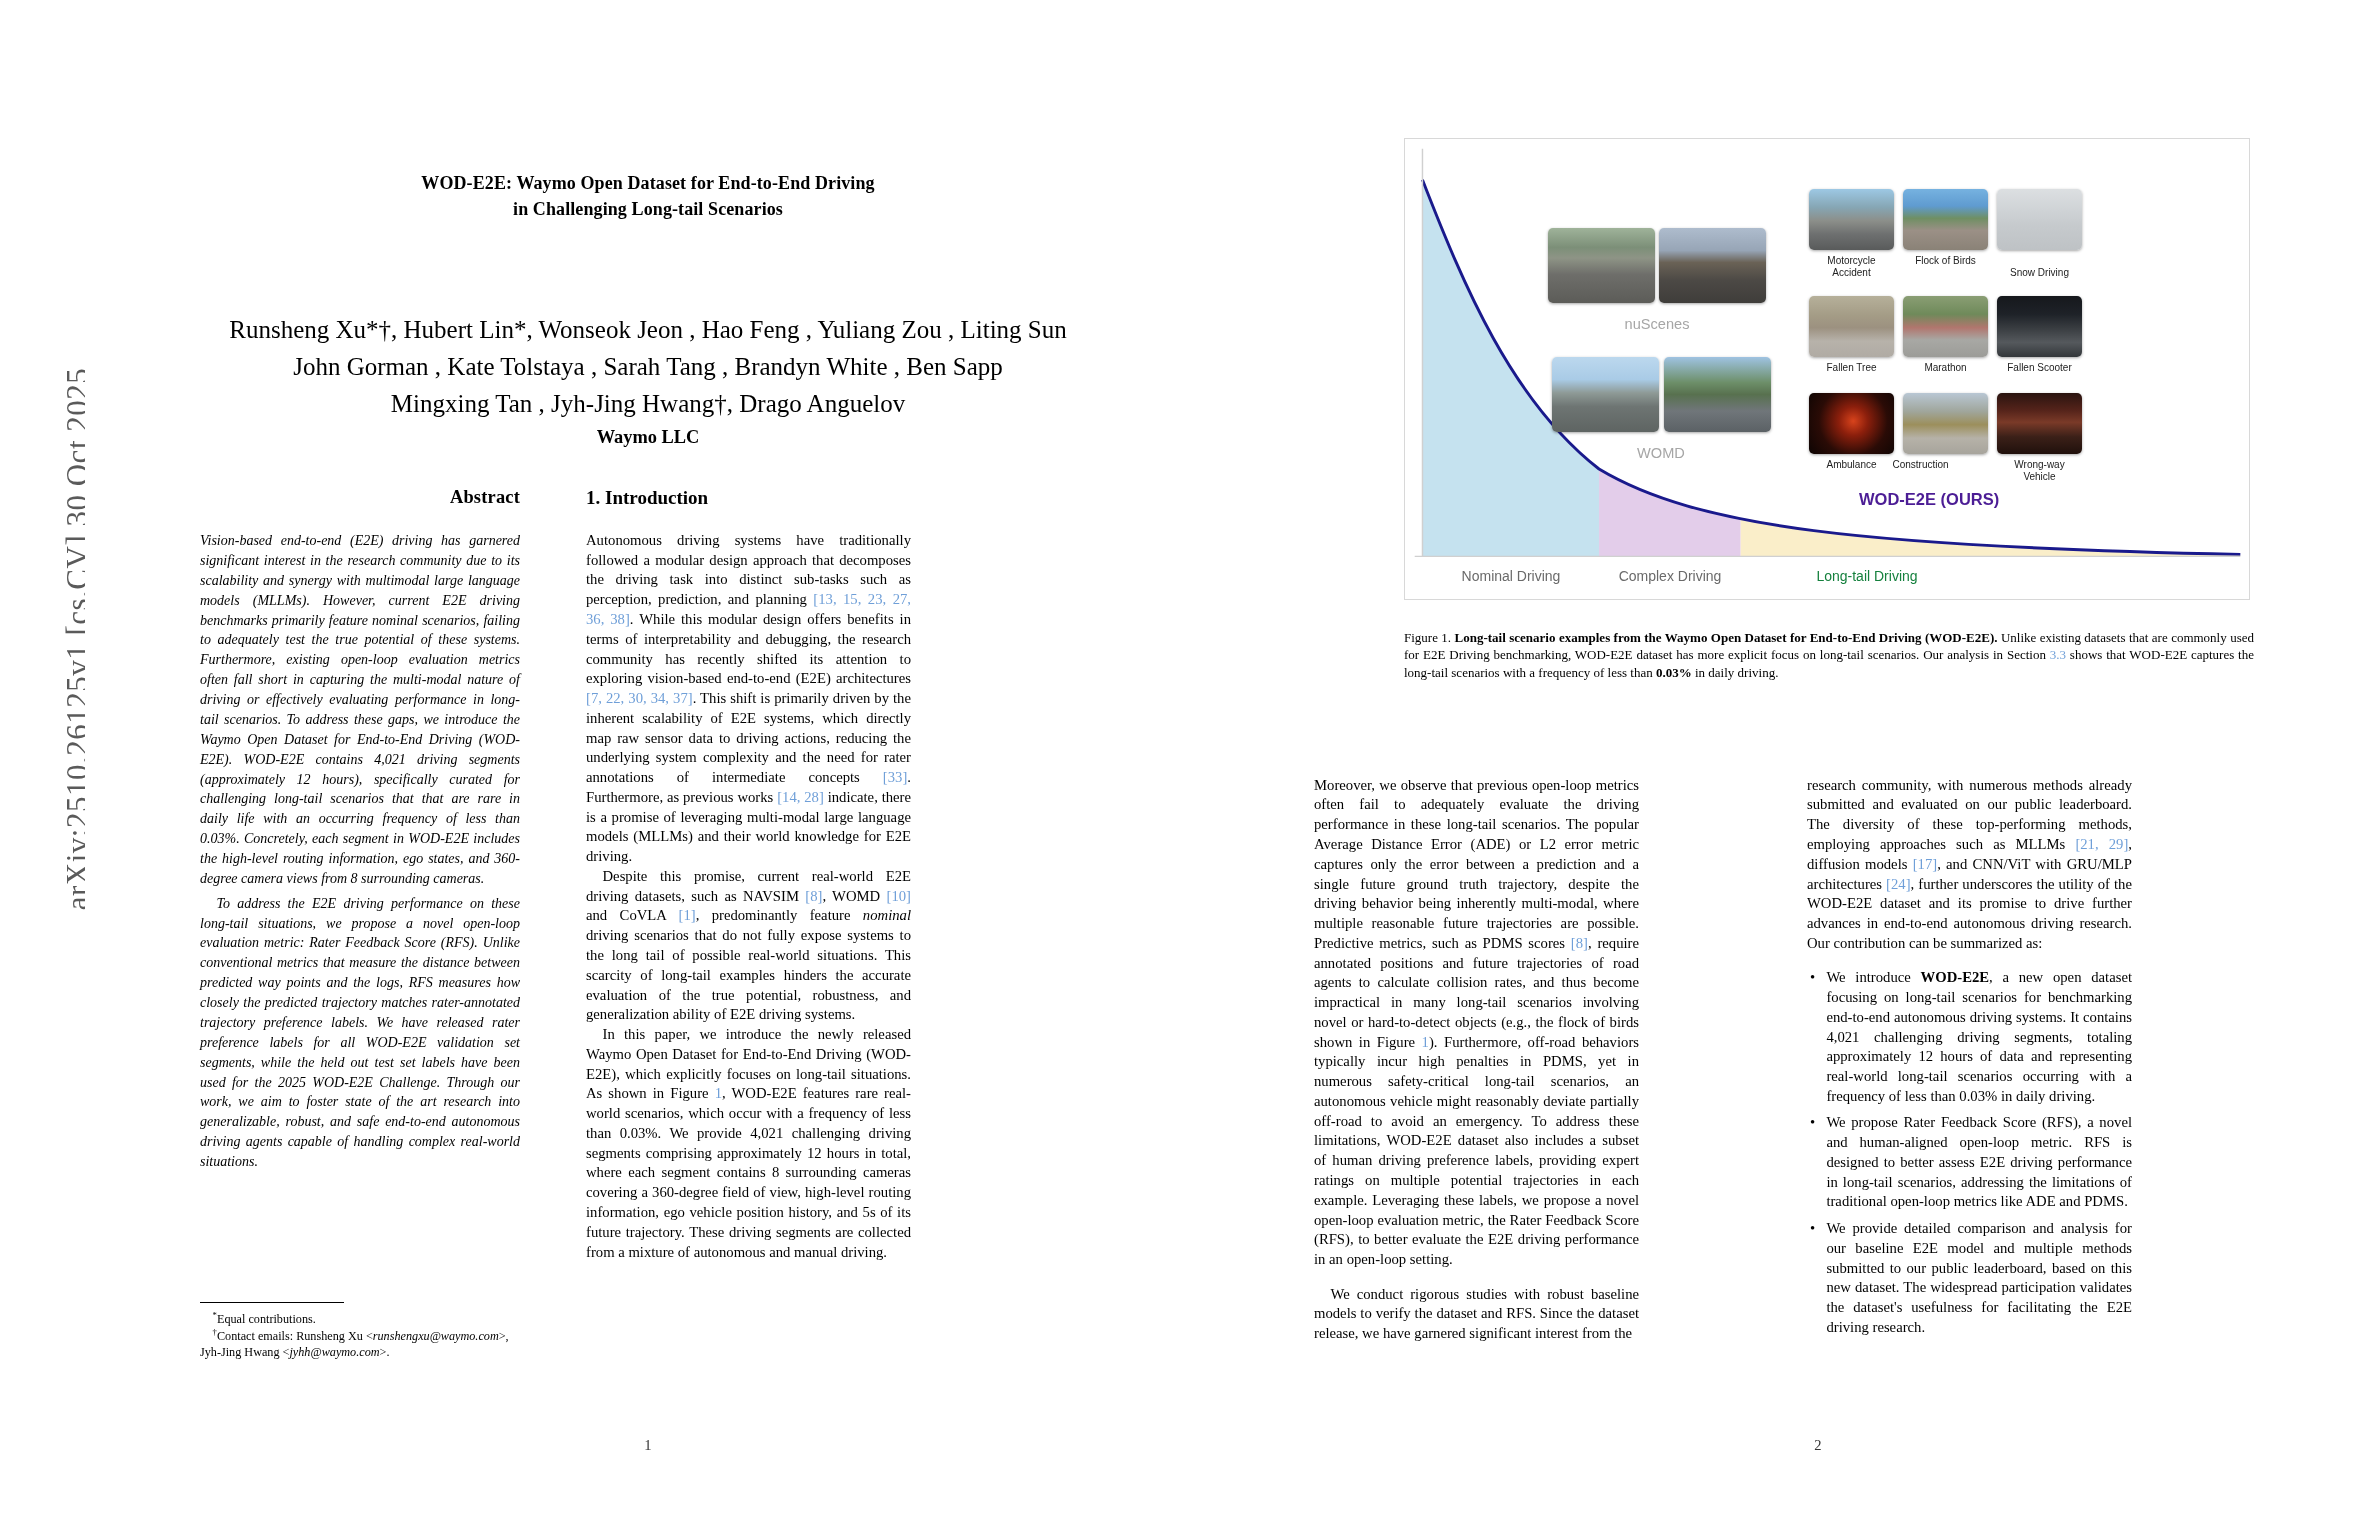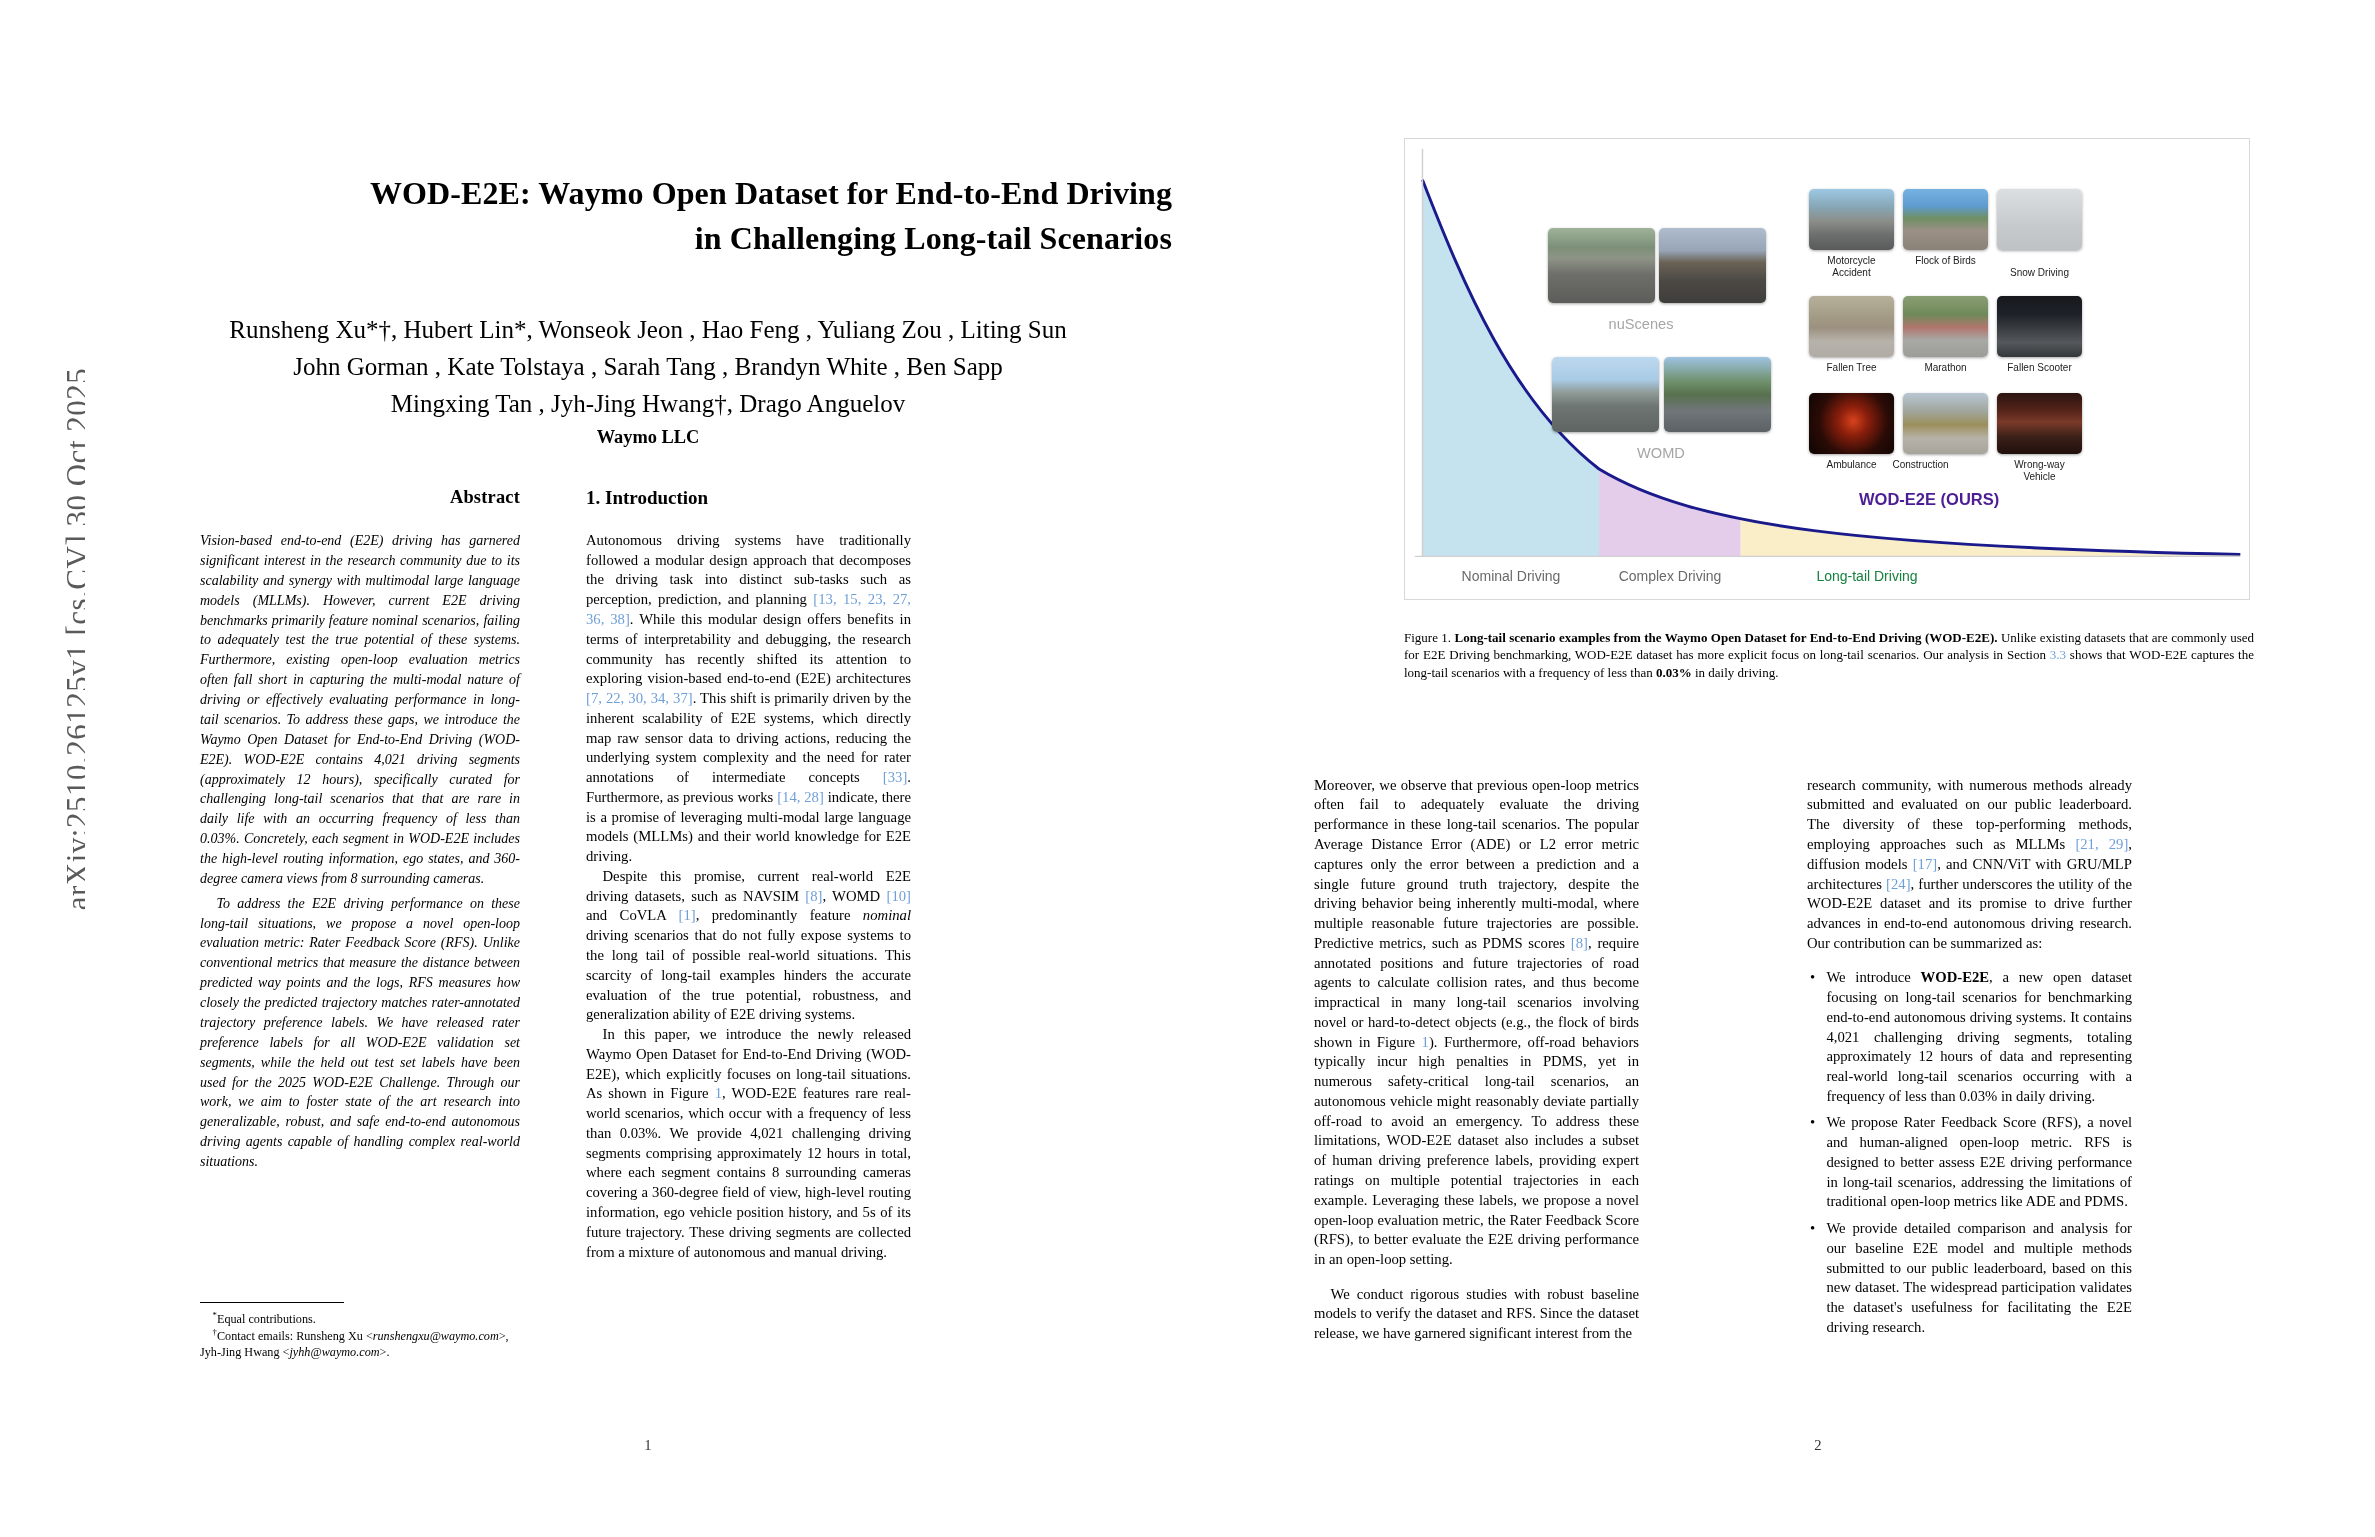--- a/index.html
+++ b/index.html
@@ -55,22 +55,22 @@
     font-size: 14.6px;
     color: #333;
   }
 
   
   .title {
     position: absolute;
     top: 171px;
     left: 39px;
     width: 1048px;
-    text-align: right;
-    font-size: 32px;
+    text-align: center;
+    font-size: 18px;
     font-weight: bold;
     line-height: 1.42;
     letter-spacing: 0.1px;
   }
   .authors {
     position: absolute;
     top: 312px;
     left: 39px;
     width: 1048px;
     text-align: center;
@@ -310,21 +310,21 @@
         <path d="M 18,42 C 60,150 110,270 200,340 C 300,400 470,420 861,428" fill="none" stroke="#1a1a8c" stroke-width="3"></path>
 
         <line x1="18" y1="10" x2="18" y2="430" stroke="#d0d0d0" stroke-width="1.5"></line>
         <line x1="10" y1="430" x2="861" y2="430" stroke="#d0d0d0" stroke-width="1.5"></line>
       </svg>
 
       <div class="thumb" style="left:143px; top:89px; width:107px; height:75px;
                   background:linear-gradient(180deg,#9fb39a 0%,#7c8f78 26%,#8e9486 40%,#6e6e6a 62%,#5c5c58 100%);"></div>
       <div class="thumb" style="left:254px; top:89px; width:107px; height:75px;
                   background:linear-gradient(180deg,#aebccd 0%,#97a5b6 30%,#6a6256 46%,#4c4945 70%,#3f3d3a 100%);"></div>
-      <div class="thumb-label" style="left:127px; top:177px; width:218px;">nuScenes</div>
+      <div class="thumb-label" style="left:143px; top:177px; width:218px;">nuScenes</div>
 
       <div class="thumb" style="left:147px; top:218px; width:107px; height:75px;
                   background:linear-gradient(180deg,#bcd8ee 0%,#a9cbe6 30%,#8e9a96 48%,#6e7573 66%,#5e6462 100%);"></div>
       <div class="thumb" style="left:259px; top:218px; width:107px; height:75px;
                   background:linear-gradient(180deg,#9fc3e2 0%,#6d8f69 34%,#58714f 50%,#70767a 72%,#5b6165 100%);"></div>
       <div class="thumb-label" style="left:147px; top:306px; width:218px;">WOMD</div>
 
       <div class="thumb" style="left:404px; top:50px; width:85px; height:61px;
                   background:linear-gradient(180deg,#9dc8e4 0%,#86a6b4 30%,#8c8f8a 52%,#6e7070 74%,#595b5b 100%);"></div>
       <div class="thumb" style="left:498px; top:50px; width:85px; height:61px;

